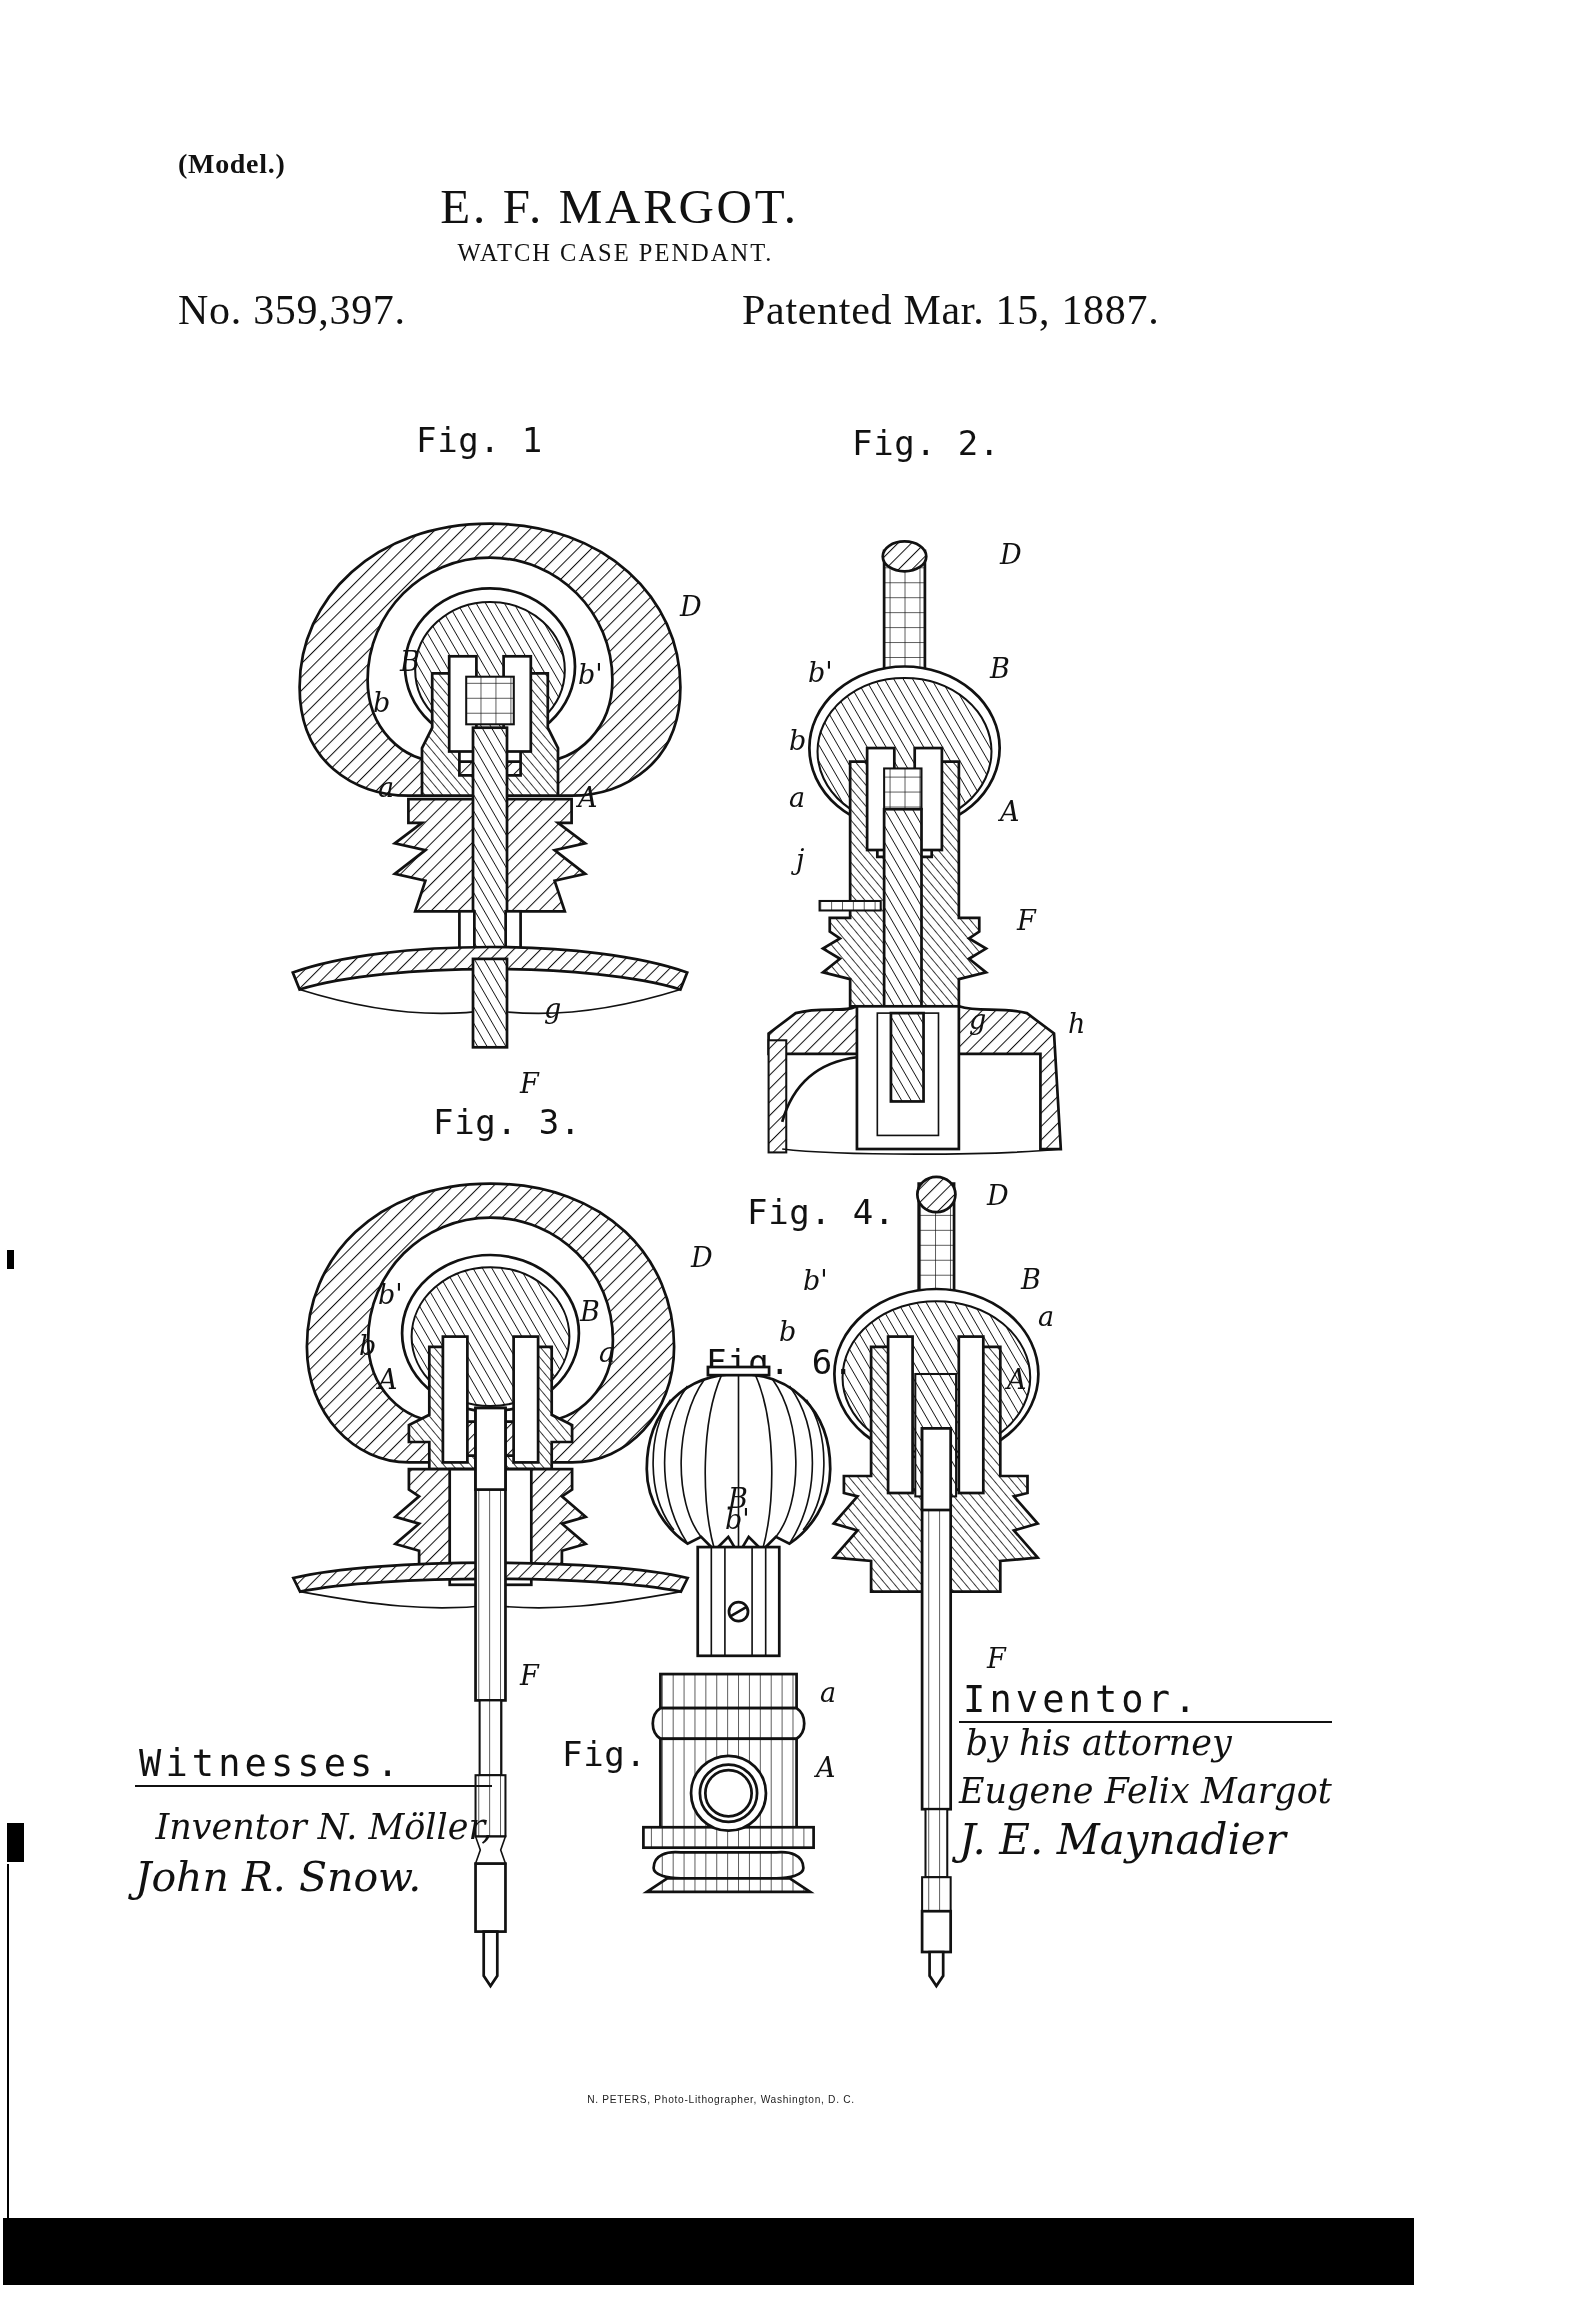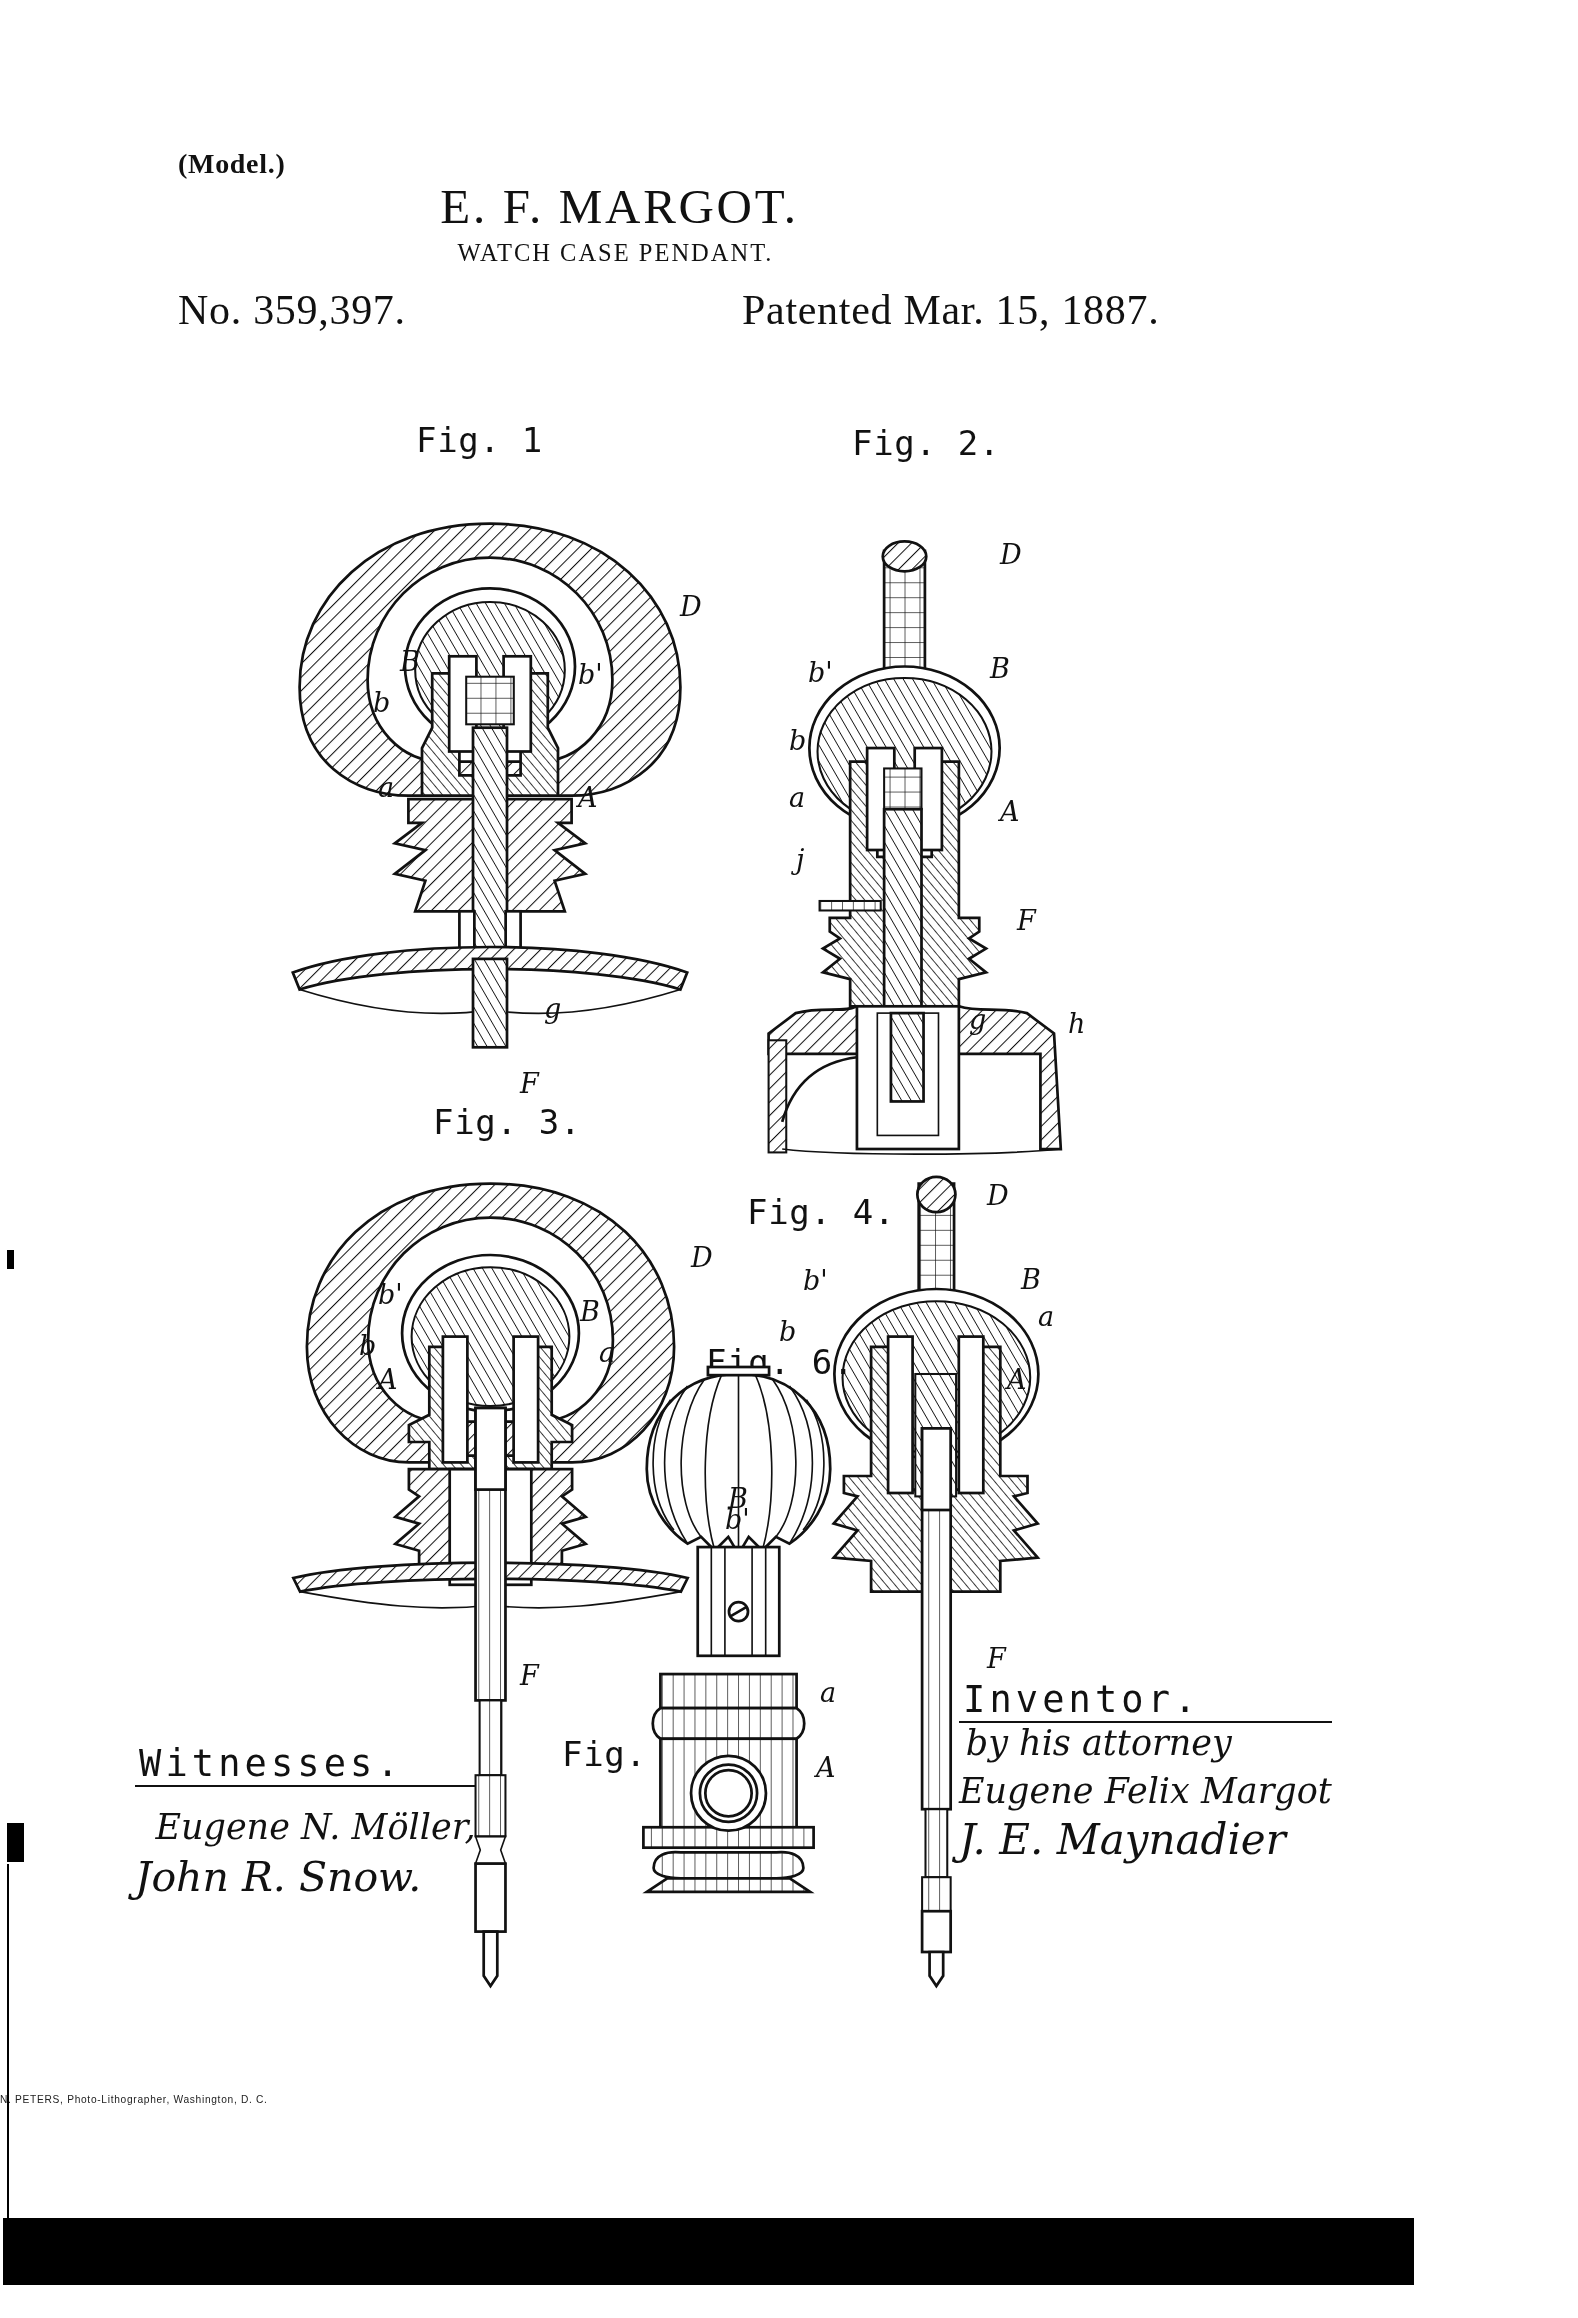--- a/index.html
+++ b/index.html
@@ -19,21 +19,21 @@
 
   svg.drawing { position: absolute; overflow: visible; }
   svg.drawing .stroke { fill: none; stroke: #111; stroke-width: 4; }
   svg.drawing .thin { fill: none; stroke: #111; stroke-width: 2.4; }
   svg.drawing .fillw { fill: #fff; stroke: #111; stroke-width: 4; }
 
   .sig-head { font-family: "DejaVu Sans Mono", monospace; font-size: 37px; letter-spacing: 4.1px;
               border-bottom: 2.7px solid #111; padding: 0 27px 0 4.1px; }
   .sig { font-family: "DejaVu Serif", serif; font-style: italic; font-size: 35px; }
 
-  #footer { left: 0; width: 1442px; top: 2094px; 
+  #footer { left: 0; width: 1442px; top: 2094px; text-align: center;
             font-family: "Liberation Sans", sans-serif; font-size: 10.2px; letter-spacing: 0.7px; color: #222; }
   #scan-bar { left: 2.7px; top: 2218px; width: 1411px; height: 67px; background: #000; }
   .edge-mark { background: #000; }
 </style>
 </head>
 <body>
 
 <div id="model-note" class="abs serif">(Model.)</div>
 <div id="inventor-header" class="abs serif">E. F. MARGOT.</div>
 <div id="title" class="abs serif">WATCH CASE PENDANT.</div>
@@ -233,21 +233,21 @@
   <circle cx="130" cy="175" r="42" class="stroke"></circle>
   <circle cx="130" cy="175" r="34" class="stroke"></circle>
   <path d="M20 285 C20 265 40 260 60 262 L200 262 C220 260 240 265 240 285 C240 295 220 300 200 300 L60 300 C40 300 20 295 20 285 Z" fill="url(#vlines)" stroke="#111" stroke-width="4"></path>
   <path d="M10 320 L40 300 L220 300 L250 320 Z" fill="url(#vlines)" stroke="#111" stroke-width="4"></path>
 </svg>
 <span class="abs part" style="left:820px; top:1677px;">a</span>
 <span class="abs part" style="left:816px; top:1752px;">A</span>
 
 <div class="abs" style="left:135px; top:1742px;">
   <div class="sig-head">Witnesses.</div>
-  <div class="sig" style="margin-top:20.4px; margin-left:20.4px;">Eugene N. Möller,</div>
+  <div class="sig" style="margin-top:20.4px; margin-left:20.4px;">Inventor N. Möller,</div>
   <div class="sig" style="margin-top:5.4px; font-size:41px;">John R. Snow.</div>
 </div>
 
 <div class="abs" style="left:959px; top:1678px;">
   <div class="sig-head">Inventor.</div>
   <div class="sig" style="margin-top:0px; margin-left:6.8px;">by his attorney</div>
   <div class="sig" style="margin-top:8.2px;">Eugene Felix Margot</div>
   <div class="sig" style="margin-top:4.1px; font-size:42px;">J. E. Maynadier</div>
 </div>
 

